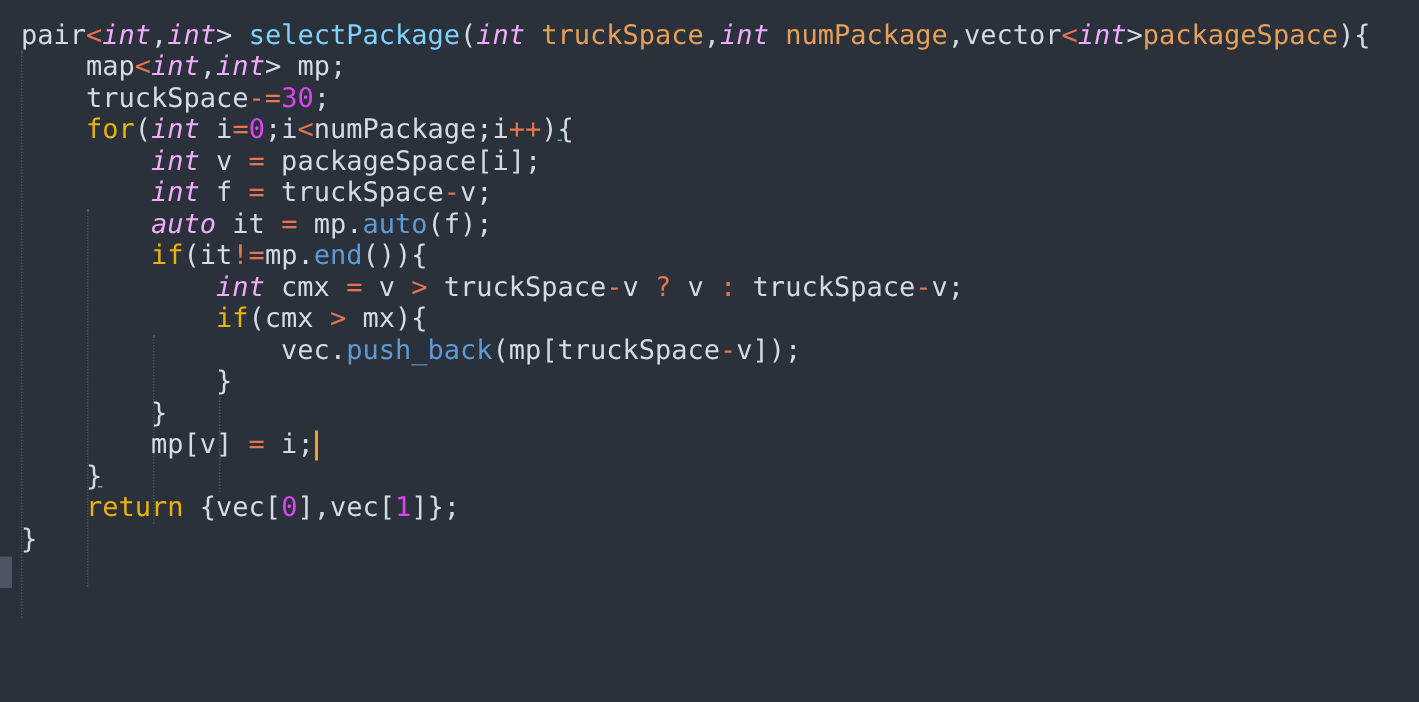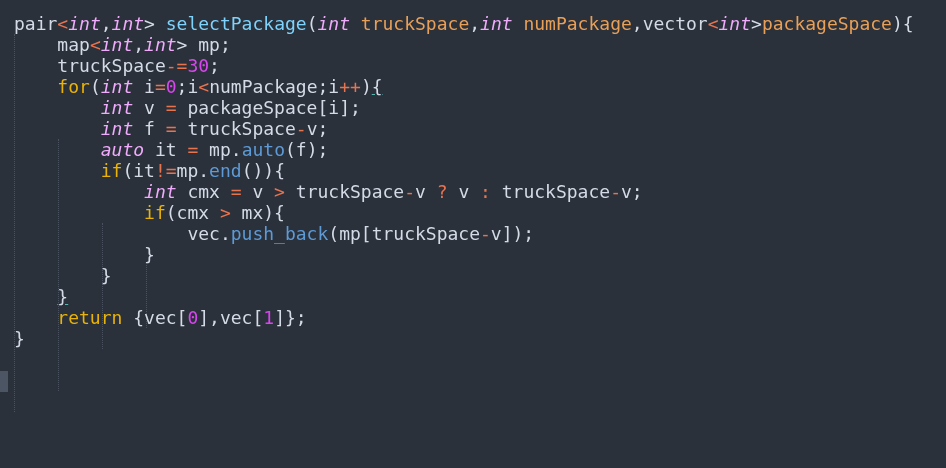--- a/index.html
+++ b/index.html
@@ -62,20 +62,21 @@
     <div class="line"><span>            </span><span class="kw">if</span><span class="plain">(cmx </span><span class="op">&gt;</span><span class="plain"> mx){</span></div>
 
 
     <div class="line"><span>                </span><span class="plain">vec.</span><span class="method">push_back</span><span class="plain">(mp[truckSpace</span><span class="op">-</span><span class="plain">v]);</span></div>
 
 
     <div class="line"><span>            </span><span class="plain">}</span></div>
 
     <div class="line"><span>        </span><span class="plain">}</span></div>
 
+    <div class="line"><span>        </span><span class="plain">mp[v] </span><span class="op">=</span><span class="plain"> i;</span><span class="cursor"></span></div>
 
     <div class="line"><span>    </span><span class="plain bracket-match">}</span></div>
 
     <div class="line"><span>    </span><span class="kw">return</span><span class="plain"> {vec[</span><span class="num">0</span><span class="plain">],vec[</span><span class="num">1</span><span class="plain">]};</span></div>
 
     <div class="line"><span class="plain">}</span></div>
   </div>
 </div>
 
 </body></html>

